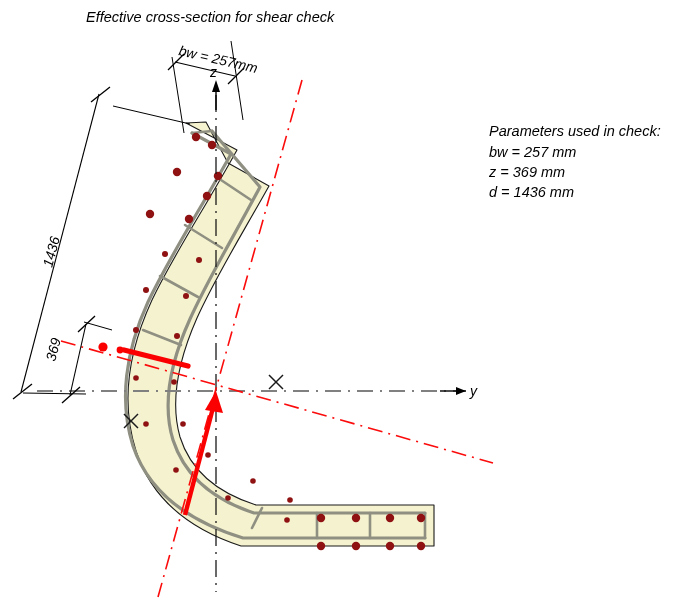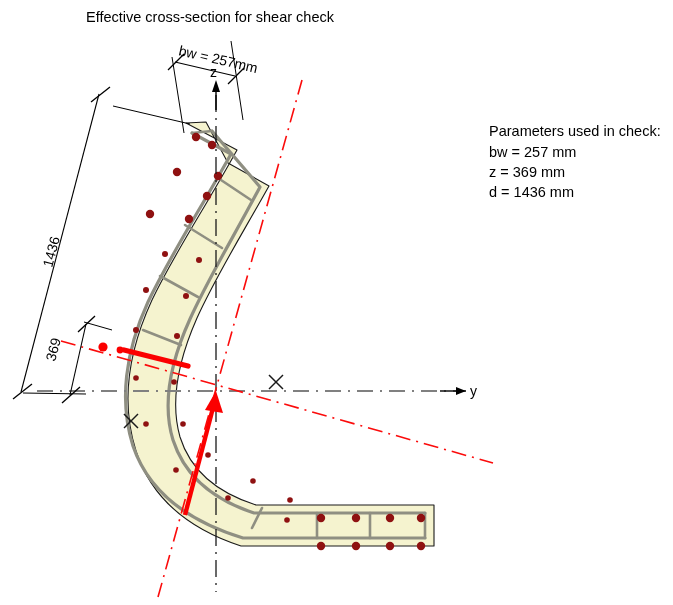--- a/index.html
+++ b/index.html
@@ -12,20 +12,21 @@
     height: 605px;
     position: relative;
     overflow: hidden;
     font-family: "Liberation Sans", sans-serif;
   }
   #stage {
     position: absolute;
     left: 0; top: 0;
     width: 673px;
     height: 534px;
+    font-style: italic;
   }
   svg#fig {
     position: absolute;
     left: 0; top: 0;
     width: 673px;
     height: 605px;
     display: block;
   }
   .ttl {
     font-size: 14.5px;

